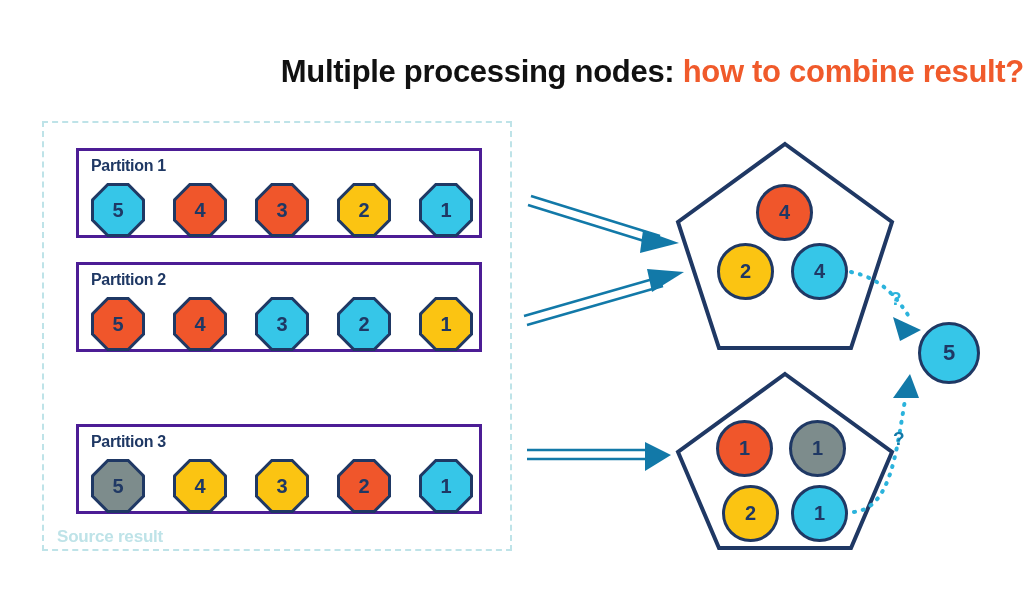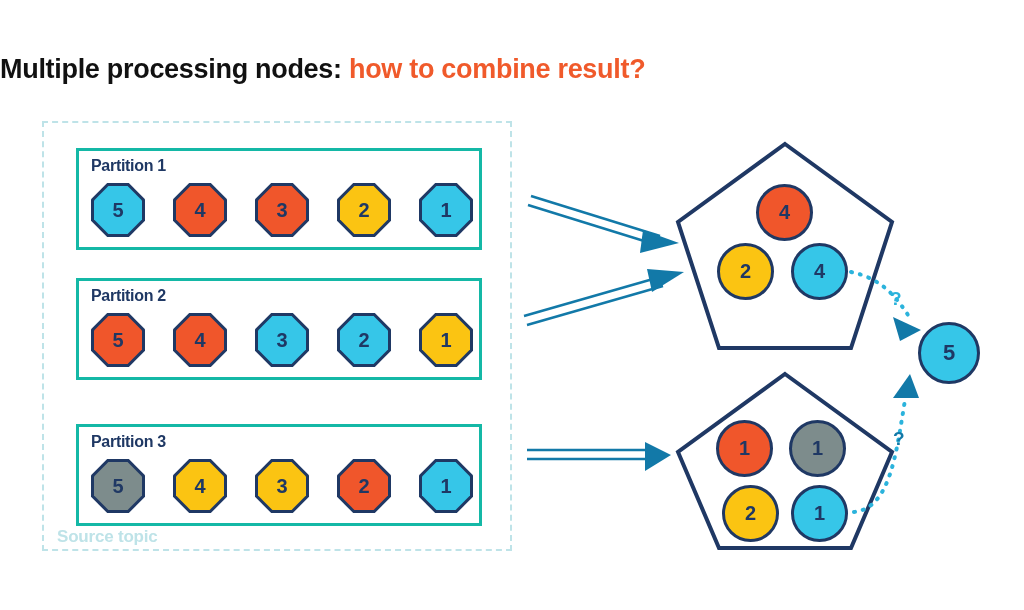--- a/index.html
+++ b/index.html
@@ -14,22 +14,22 @@
     font-family: "Liberation Sans", sans-serif;
     overflow: hidden;
   }
 
   
   #title-bar {
     position: absolute;
     left: 0;
     top: 54px;
     width: 1024px;
-    text-align: left;
-    font-size: 27px;
+    text-align: right;
+    font-size: 31px;
     font-weight: bold;
     letter-spacing: -0.3px;
     white-space: nowrap;
   }
   .title-main  { color: #111111; }
   .title-accent{ color: #F05A2B; }
 
   
   #source-topic {
     position: absolute;
@@ -48,27 +48,27 @@
     font-weight: bold;
     color: #BEE3E8;
     letter-spacing: -0.2px;
   }
 
   
   .partition-box {
     position: absolute;
     left: 76px;
     width: 406px;
-    height: 102px;
-    border: 3px solid #14b8a6;
+    height: 90px;
+    border: 3px solid #4c1d95;
     box-sizing: border-box;
     background: #ffffff;
   }
   #partition-box-0 { top: 148px; }
-  #partition-box-1 { top: 278px; }
+  #partition-box-1 { top: 262px; }
   #partition-box-2 { top: 424px; }
 
   .partition-label {
     position: absolute;
     left: 12px;
     top: 6px;
     font-size: 16px;
     font-weight: bold;
     color: #1F3864;
     letter-spacing: -0.3px;
@@ -150,21 +150,21 @@
   }
 </style>
 </head>
 <body>
 
 <div id="title-bar">
   <span class="title-main">Multiple processing nodes: </span><span class="title-accent">how to combine result?</span>
 </div>
 
 <div id="source-topic"></div>
-<div id="source-topic-label">Source topic</div>
+<div id="source-topic-label">Source result</div>
 
 <div class="partition-box" id="partition-box-0">
   <div class="partition-label">Partition 1</div>
   <div class="octagon-row">
     <div class="octagon">
       <span class="oct-fill fill-cyan"></span>
       <span class="oct-num">5</span>
     </div>
     <div class="octagon">
       <span class="oct-fill fill-orange"></span>

